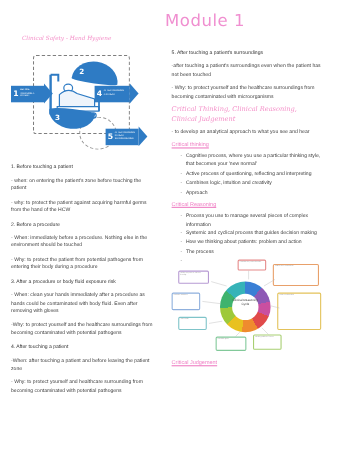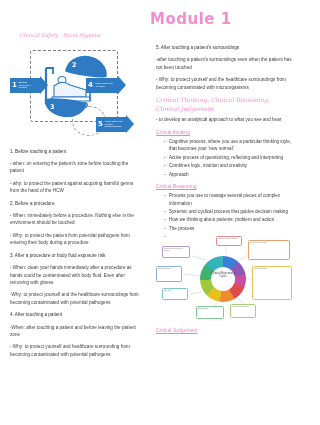--- a/index.html
+++ b/index.html
@@ -22,21 +22,21 @@
     background: #ffffff;
     box-sizing: border-box;
   }
   .title {
     position: absolute;
     top: 10px;
     left: 150px;
     width: 145px;
     font-size: 15px;
     color: #f08fd0;
-    font-weight: 700;
+    font-weight: 400;
     letter-spacing: 0.5px;
     font-family: "DejaVu Sans", sans-serif;
   }
   .col {
     position: absolute;
     top: 32px;
     width: 132px;
     box-sizing: border-box;
   }
   .col-left { left: 10px; }

